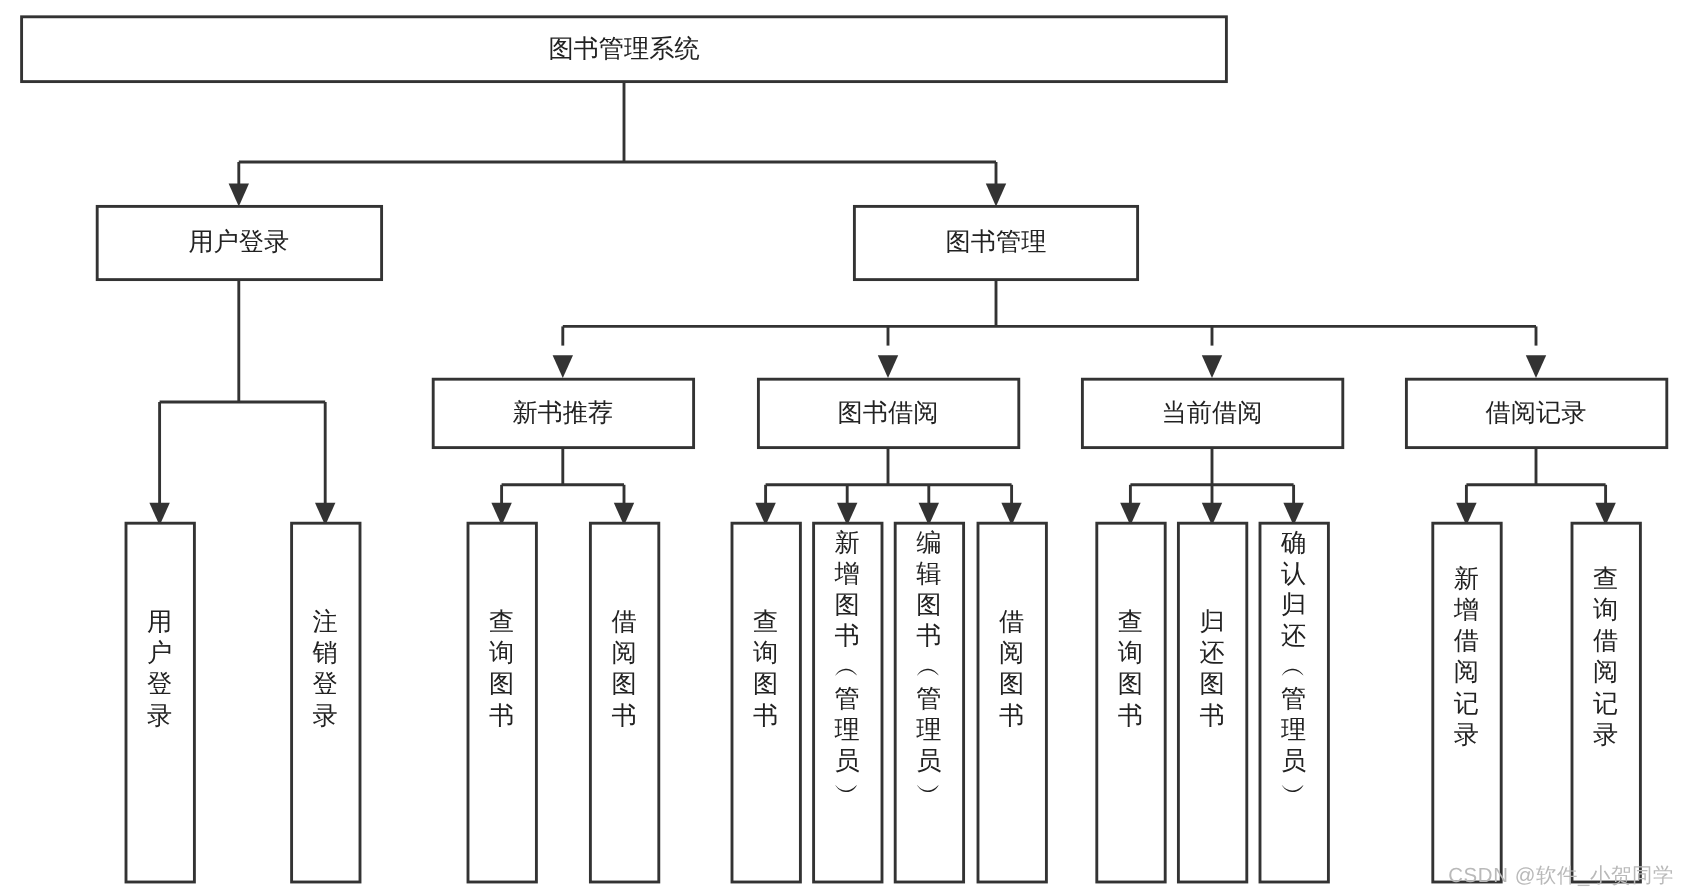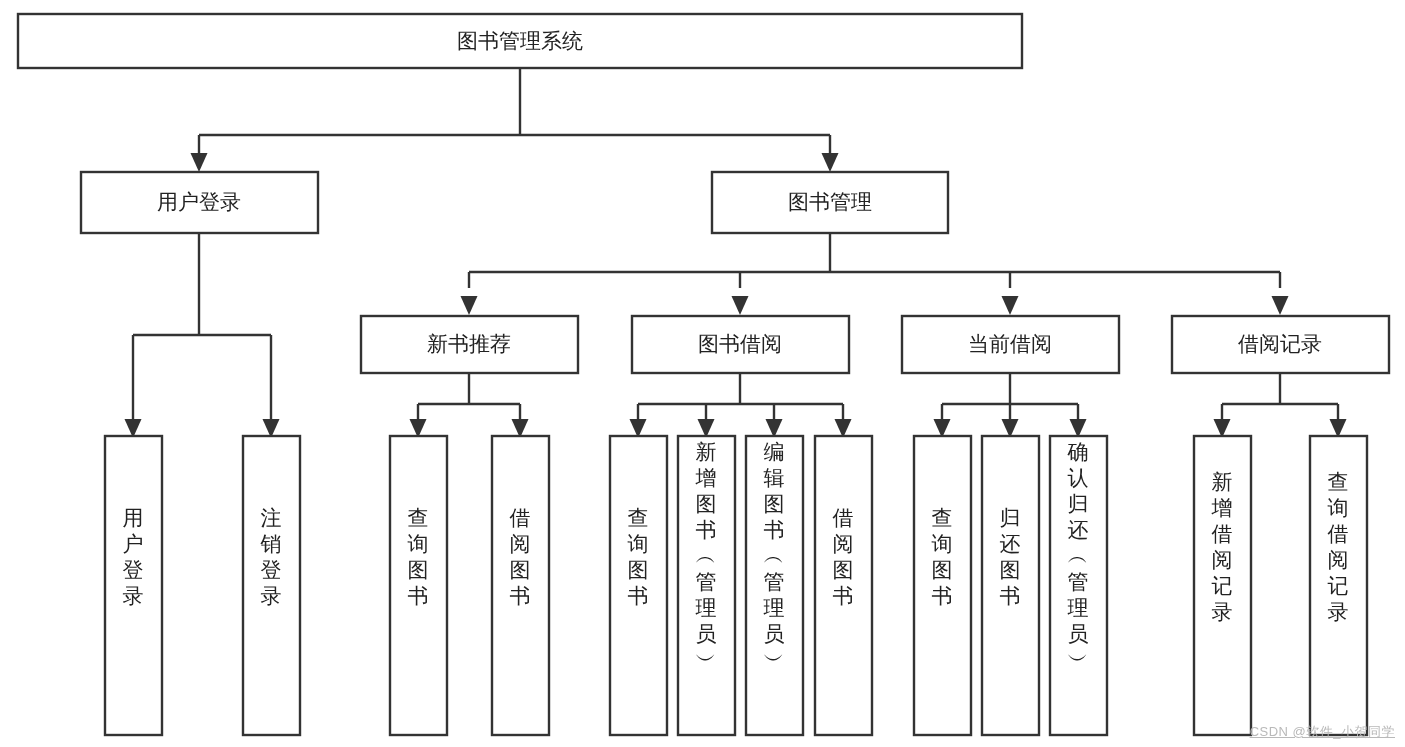--- a/index.html
+++ b/index.html
@@ -51,25 +51,24 @@
     font-family: "Liberation Sans", "DejaVu Sans", sans-serif;
     font-size: 21px;
     fill: #222222;
     text-anchor: middle;
   }
   .watermark {
     position: absolute;
     right: 10px;
     bottom: 6px;
     font-family: "Liberation Sans", "DejaVu Sans", sans-serif;
-    font-size: 13px;
+    font-size: 17px;
     color: #b9b9b9;
     white-space: nowrap;
     letter-spacing: 0.5px;
-    text-decoration: underline;
   }
 </style>
 </head>
 <body>
 
 <div id="diagram-root">
 
   <svg id="flow" viewBox="0 0 1405 747" xmlns="http://www.w3.org/2000/svg">
 
     <defs>

